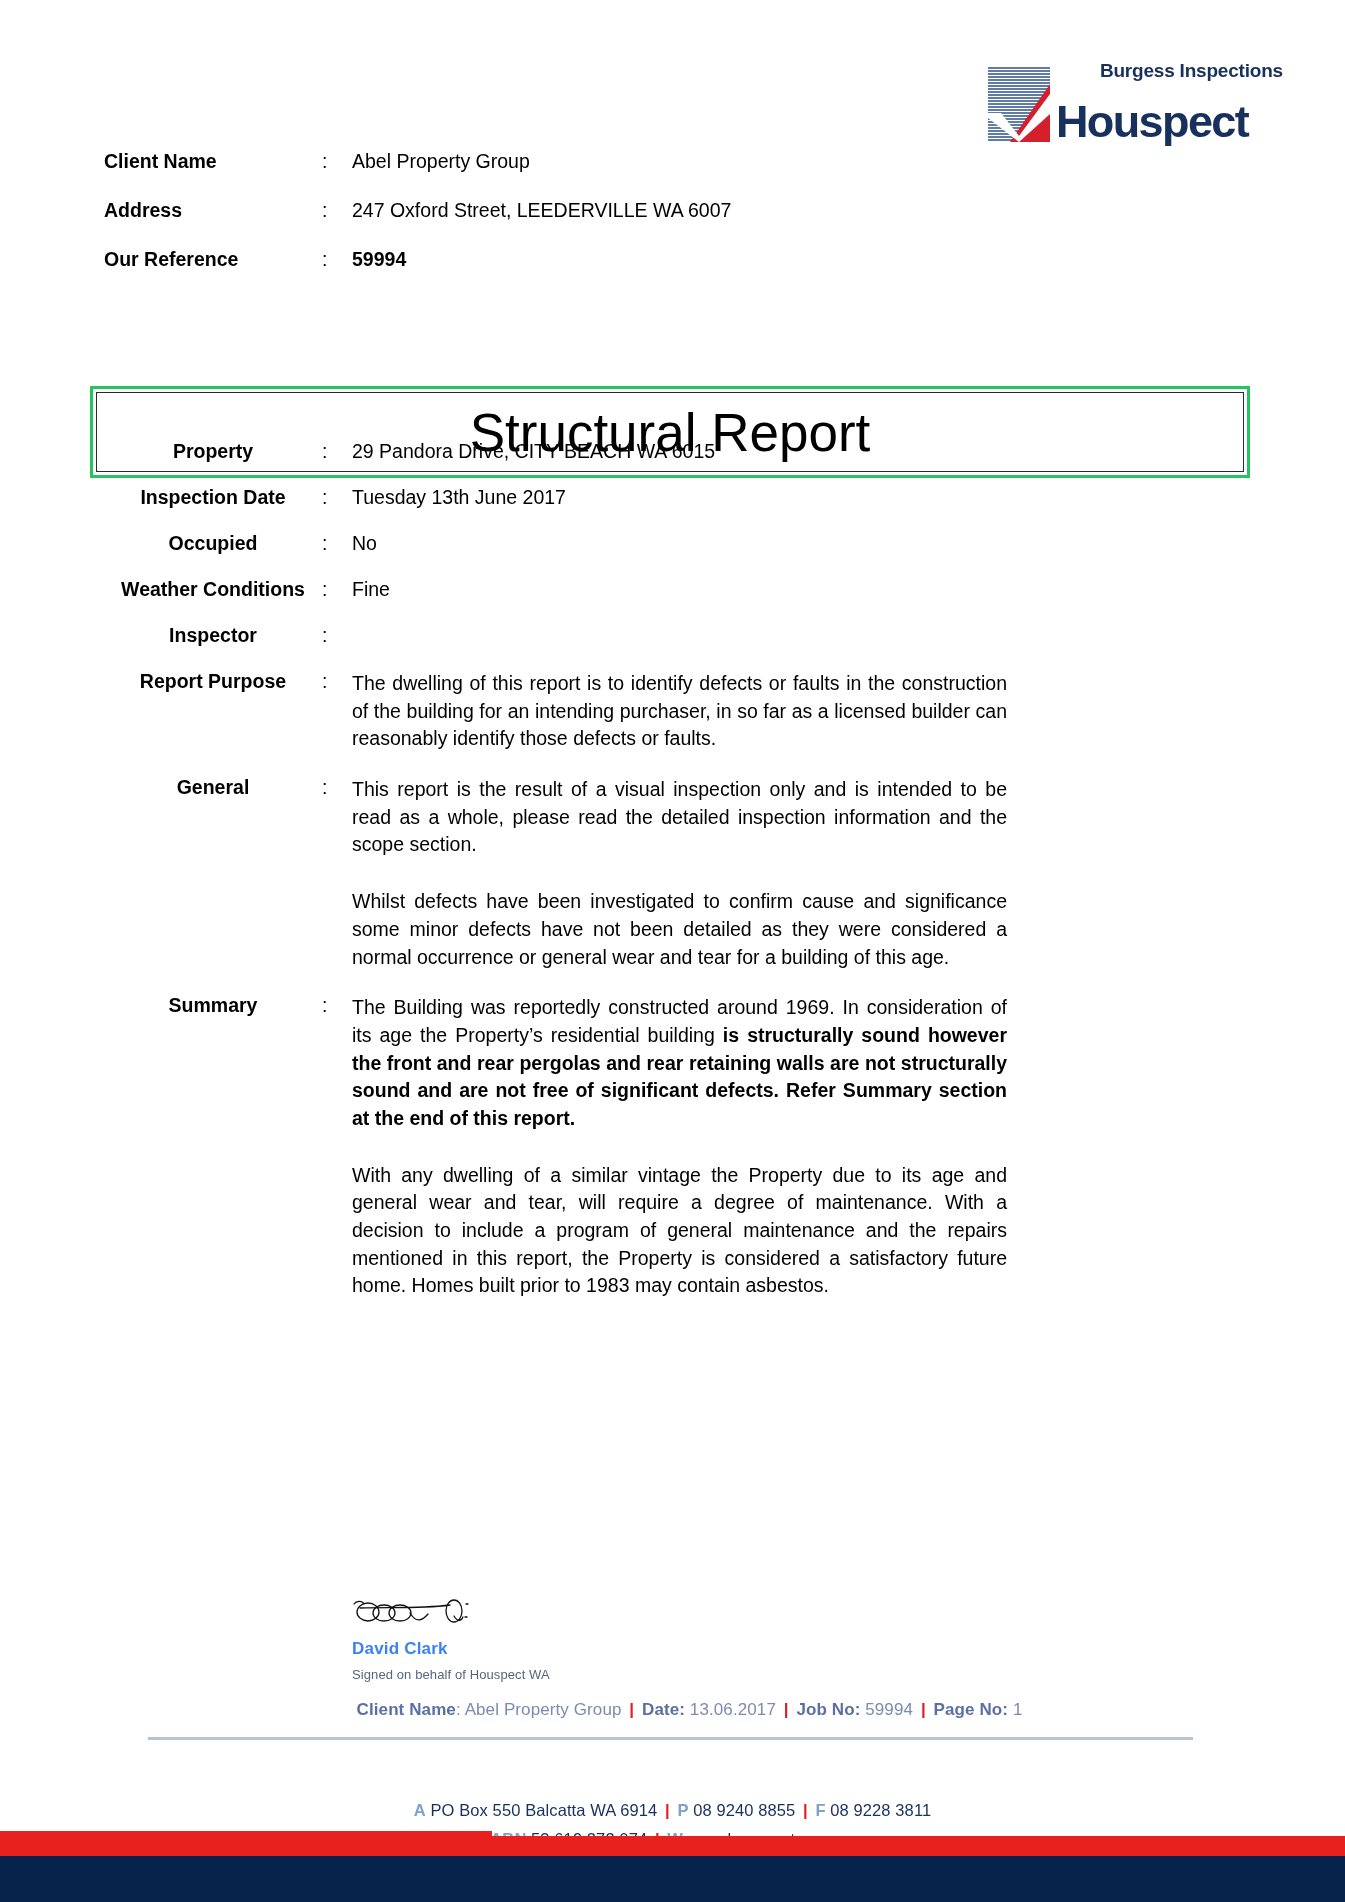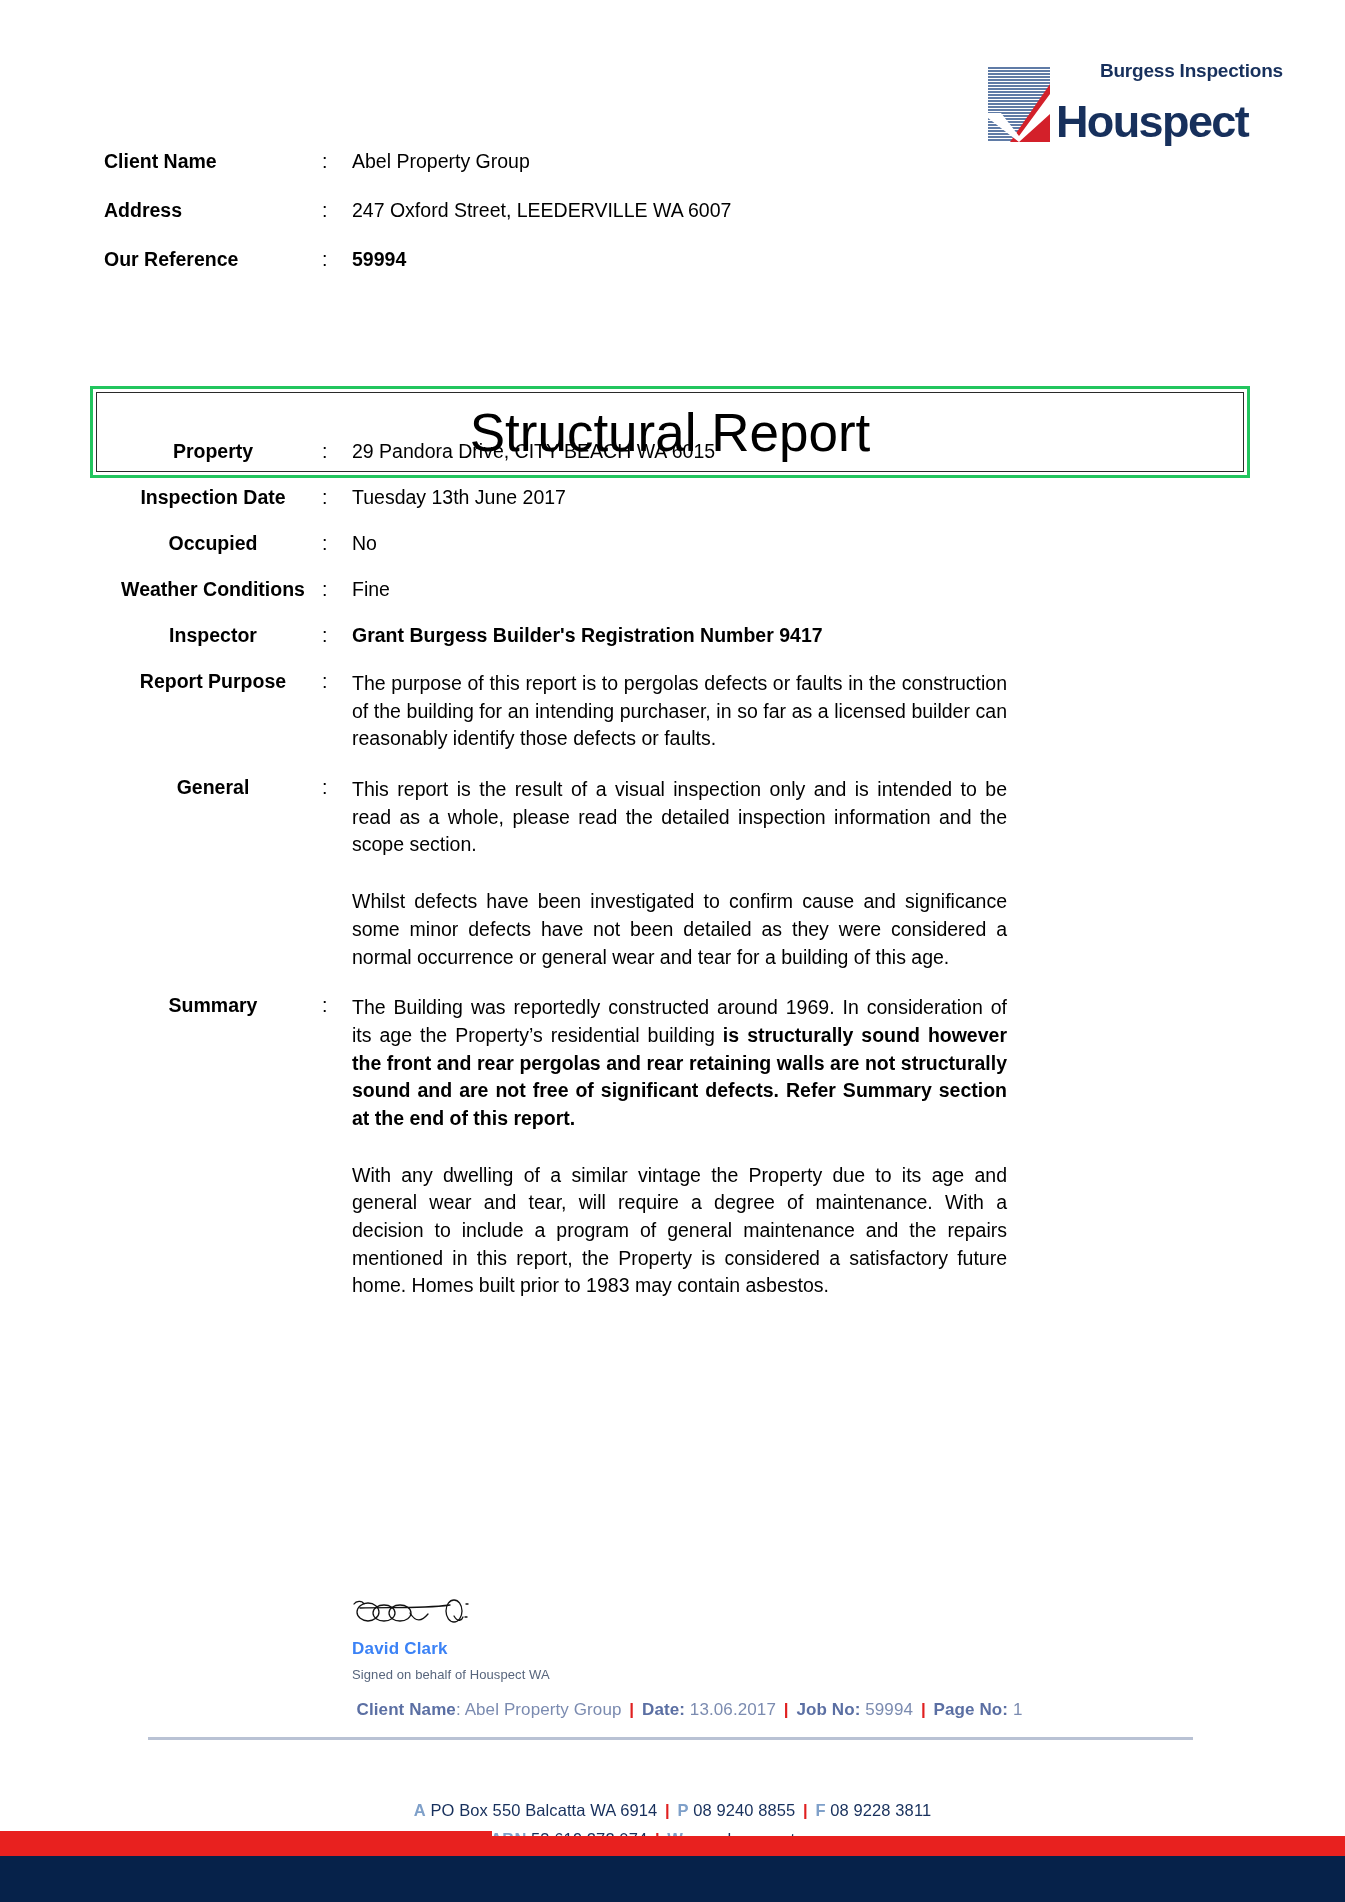--- a/index.html
+++ b/index.html
@@ -320,28 +320,27 @@
 
     <div class="drow">
       <div class="dlabel">Weather Conditions</div>
       <div class="dcolon">:</div>
       <div class="dvalue">Fine</div>
     </div>
 
     <div class="drow">
       <div class="dlabel">Inspector</div>
       <div class="dcolon">:</div>
-      <div class="dvalue bold">Grant Burgess Builder's Registration Number 9417</div>
     </div>
 
     <div class="drow">
       <div class="dlabel">Report Purpose</div>
       <div class="dcolon">:</div>
       <div class="dvalue">
-        <div class="para">The purpose of this report is to pergolas defects or faults in the construction of the building for an intending purchaser, in so far as a licensed builder can reasonably identify those defects or faults.</div>
+        <div class="para">The dwelling of this report is to identify defects or faults in the construction of the building for an intending purchaser, in so far as a licensed builder can reasonably identify those defects or faults.</div>
       </div>
     </div>
 
     <div class="drow">
       <div class="dlabel">General</div>
       <div class="dcolon">:</div>
       <div class="dvalue">
         <div class="para">This report is the result of a visual inspection only and is intended to be read as a whole, please read the detailed inspection information and the scope section.</div>
         <div class="para">Whilst defects have been investigated to confirm cause and significance some minor defects have not been detailed as they were considered a normal occurrence or general wear and tear for a building of this age.</div>
       </div>

